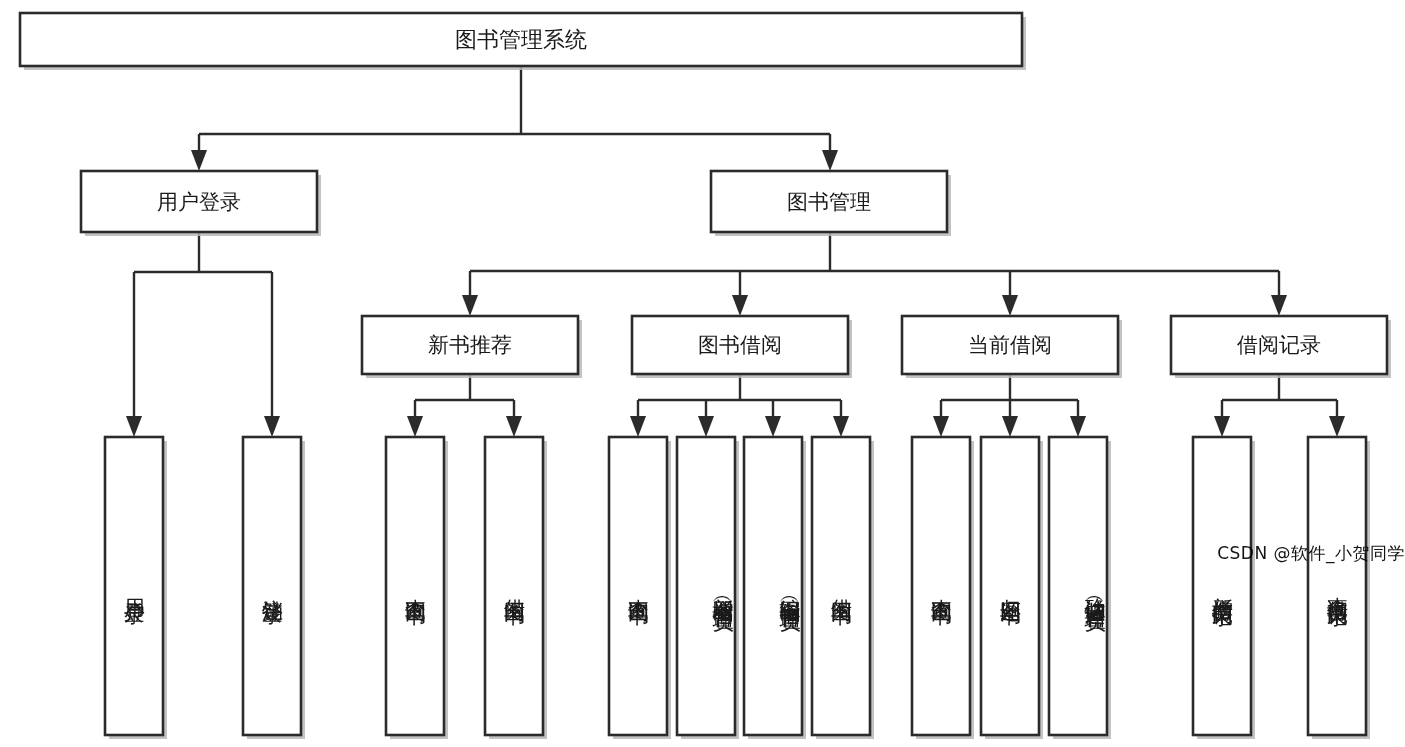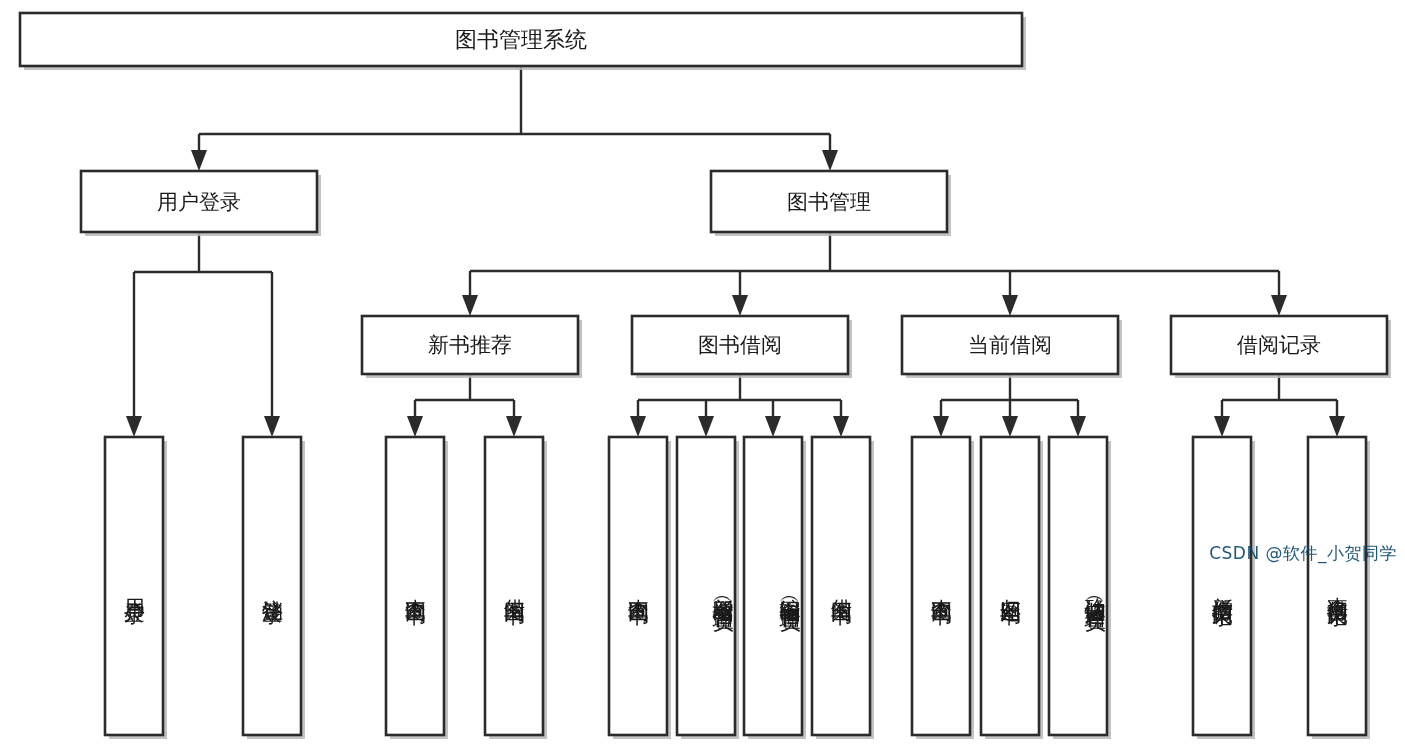--- a/index.html
+++ b/index.html
@@ -64,25 +64,25 @@
     font-size: 21px;
     line-height: 1.18;
     color: #1a1a1a;
     letter-spacing: 2px;
     white-space: nowrap;
     pointer-events: none;
     text-align: center;
   }
   .watermark {
     position: absolute;
-    right: 8px;
+    right: 0;
     bottom: 4px;
     font-family: "DejaVu Sans", "Liberation Sans", sans-serif;
     font-size: 17px;
-    color: #0c4a6e;
+    color: #000000;
     opacity: 0.92;
     white-space: nowrap;
     letter-spacing: 0.5px;
   }
 </style>
 </head>
 <body>
 
 <div id="diagram-root">
 

